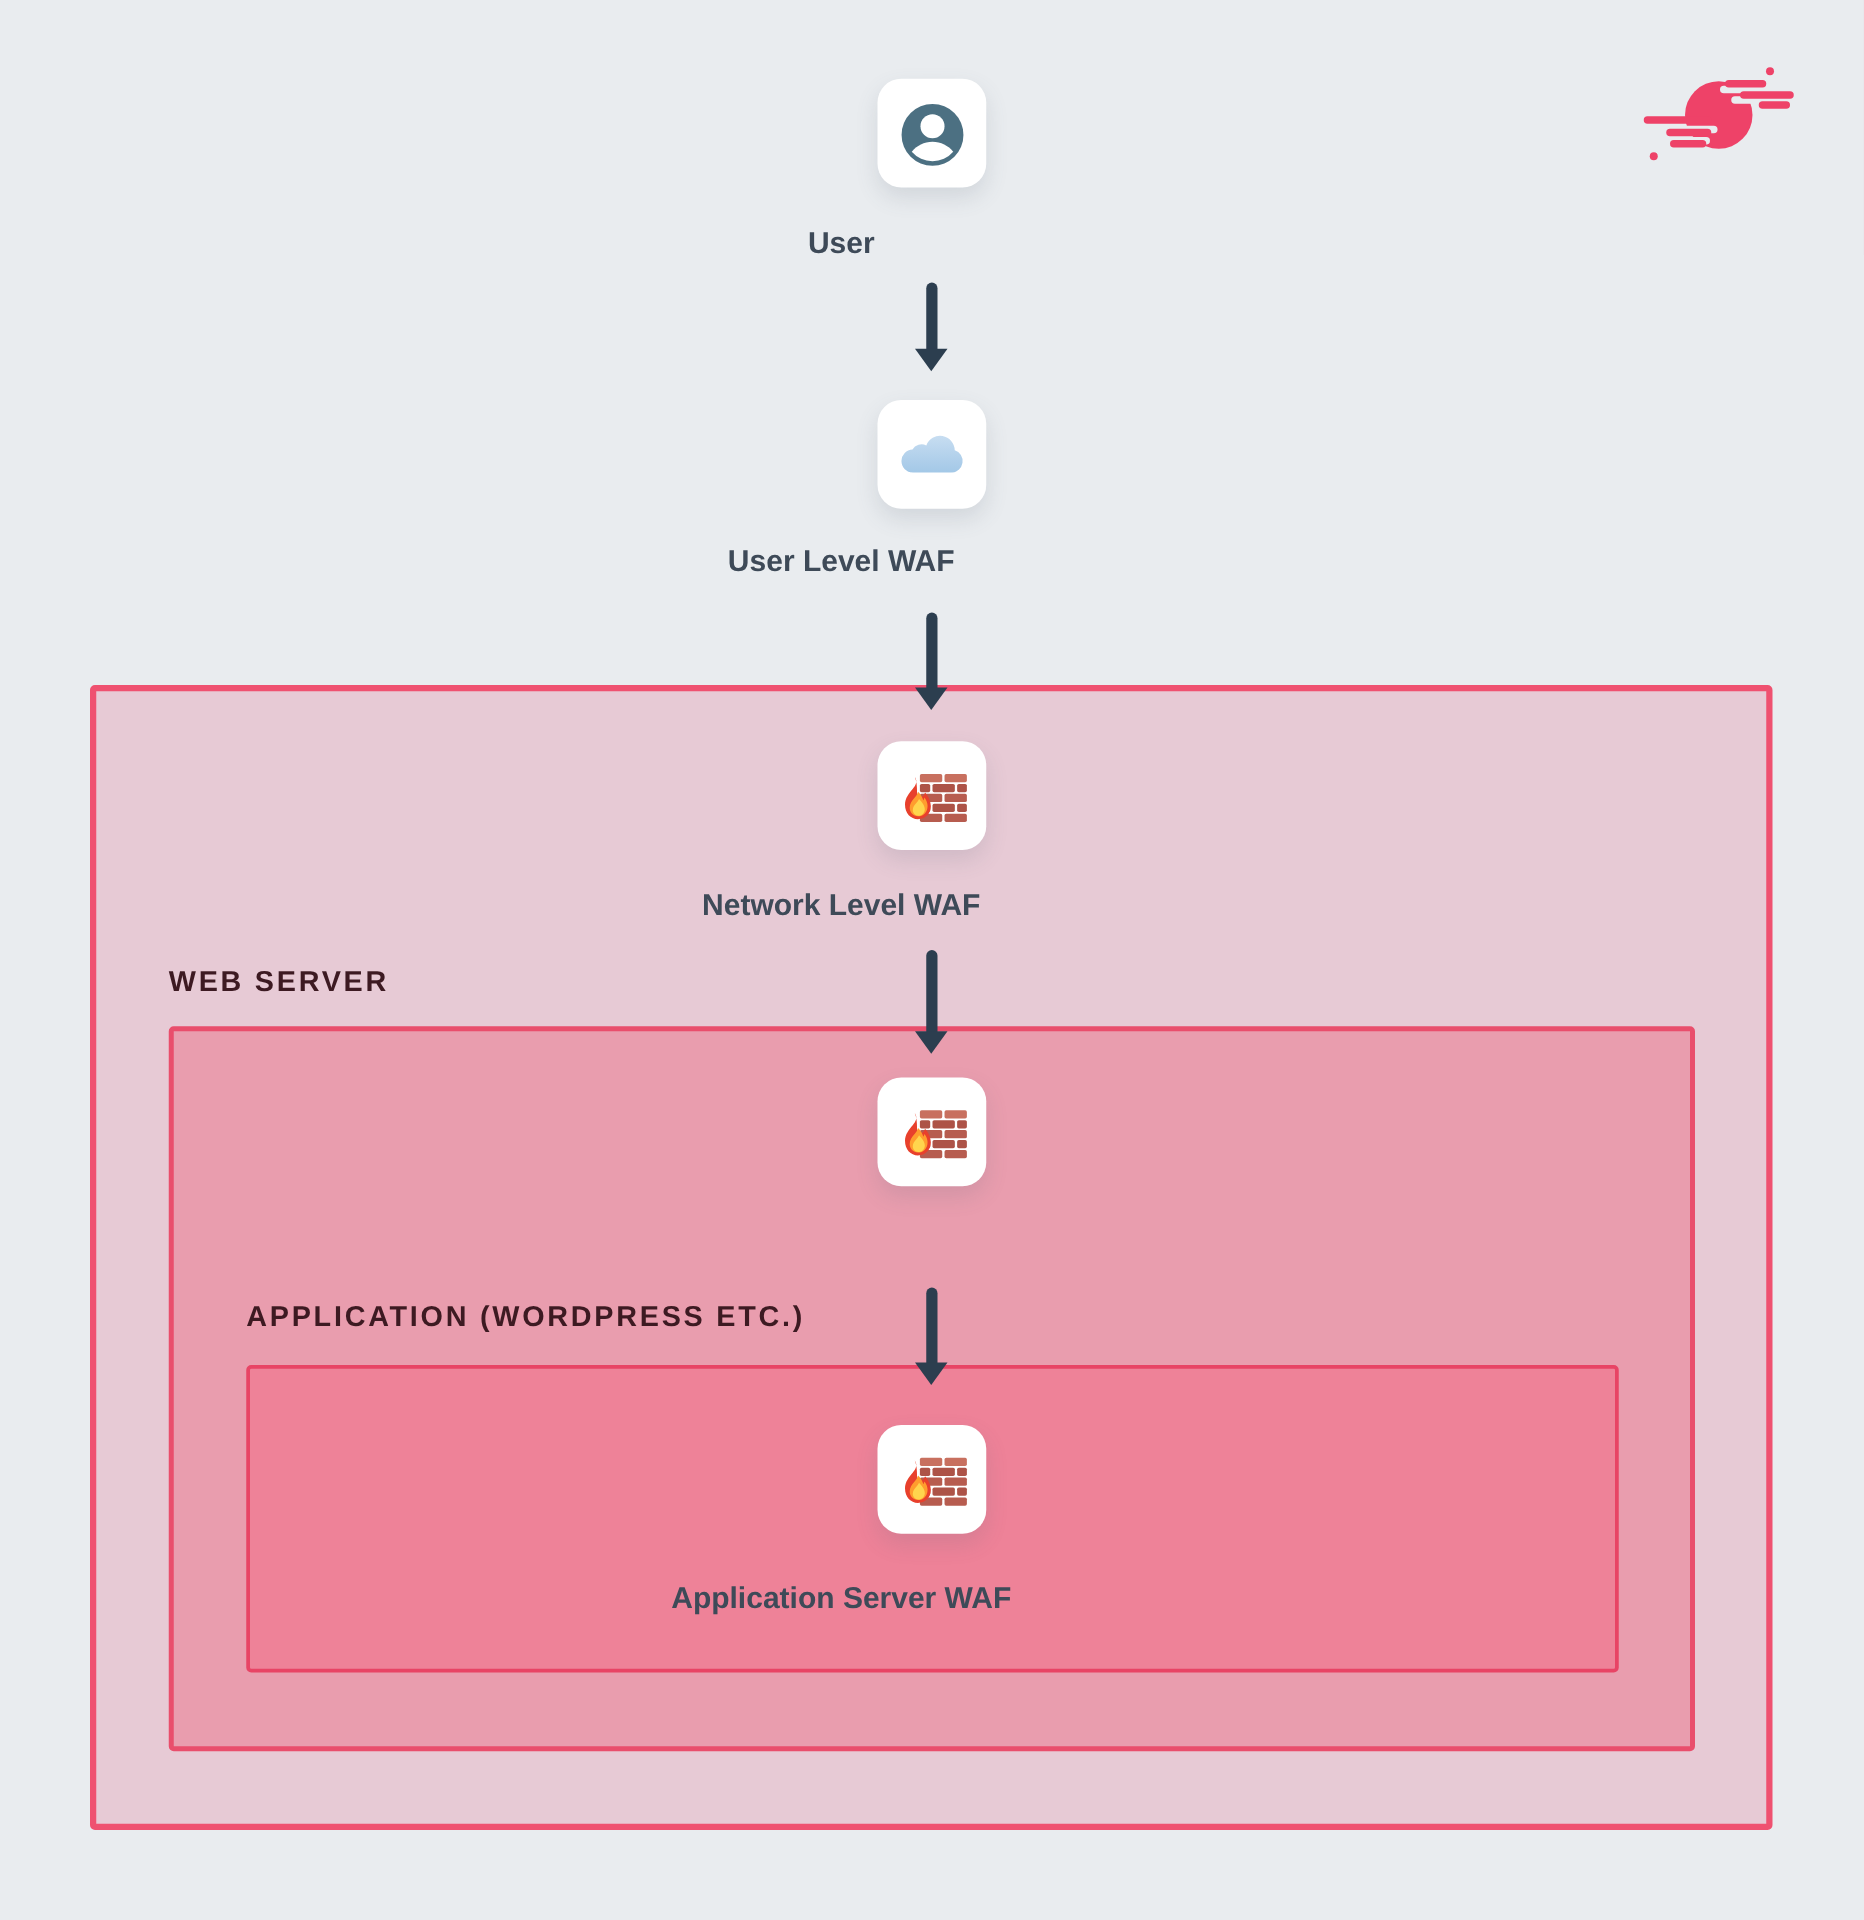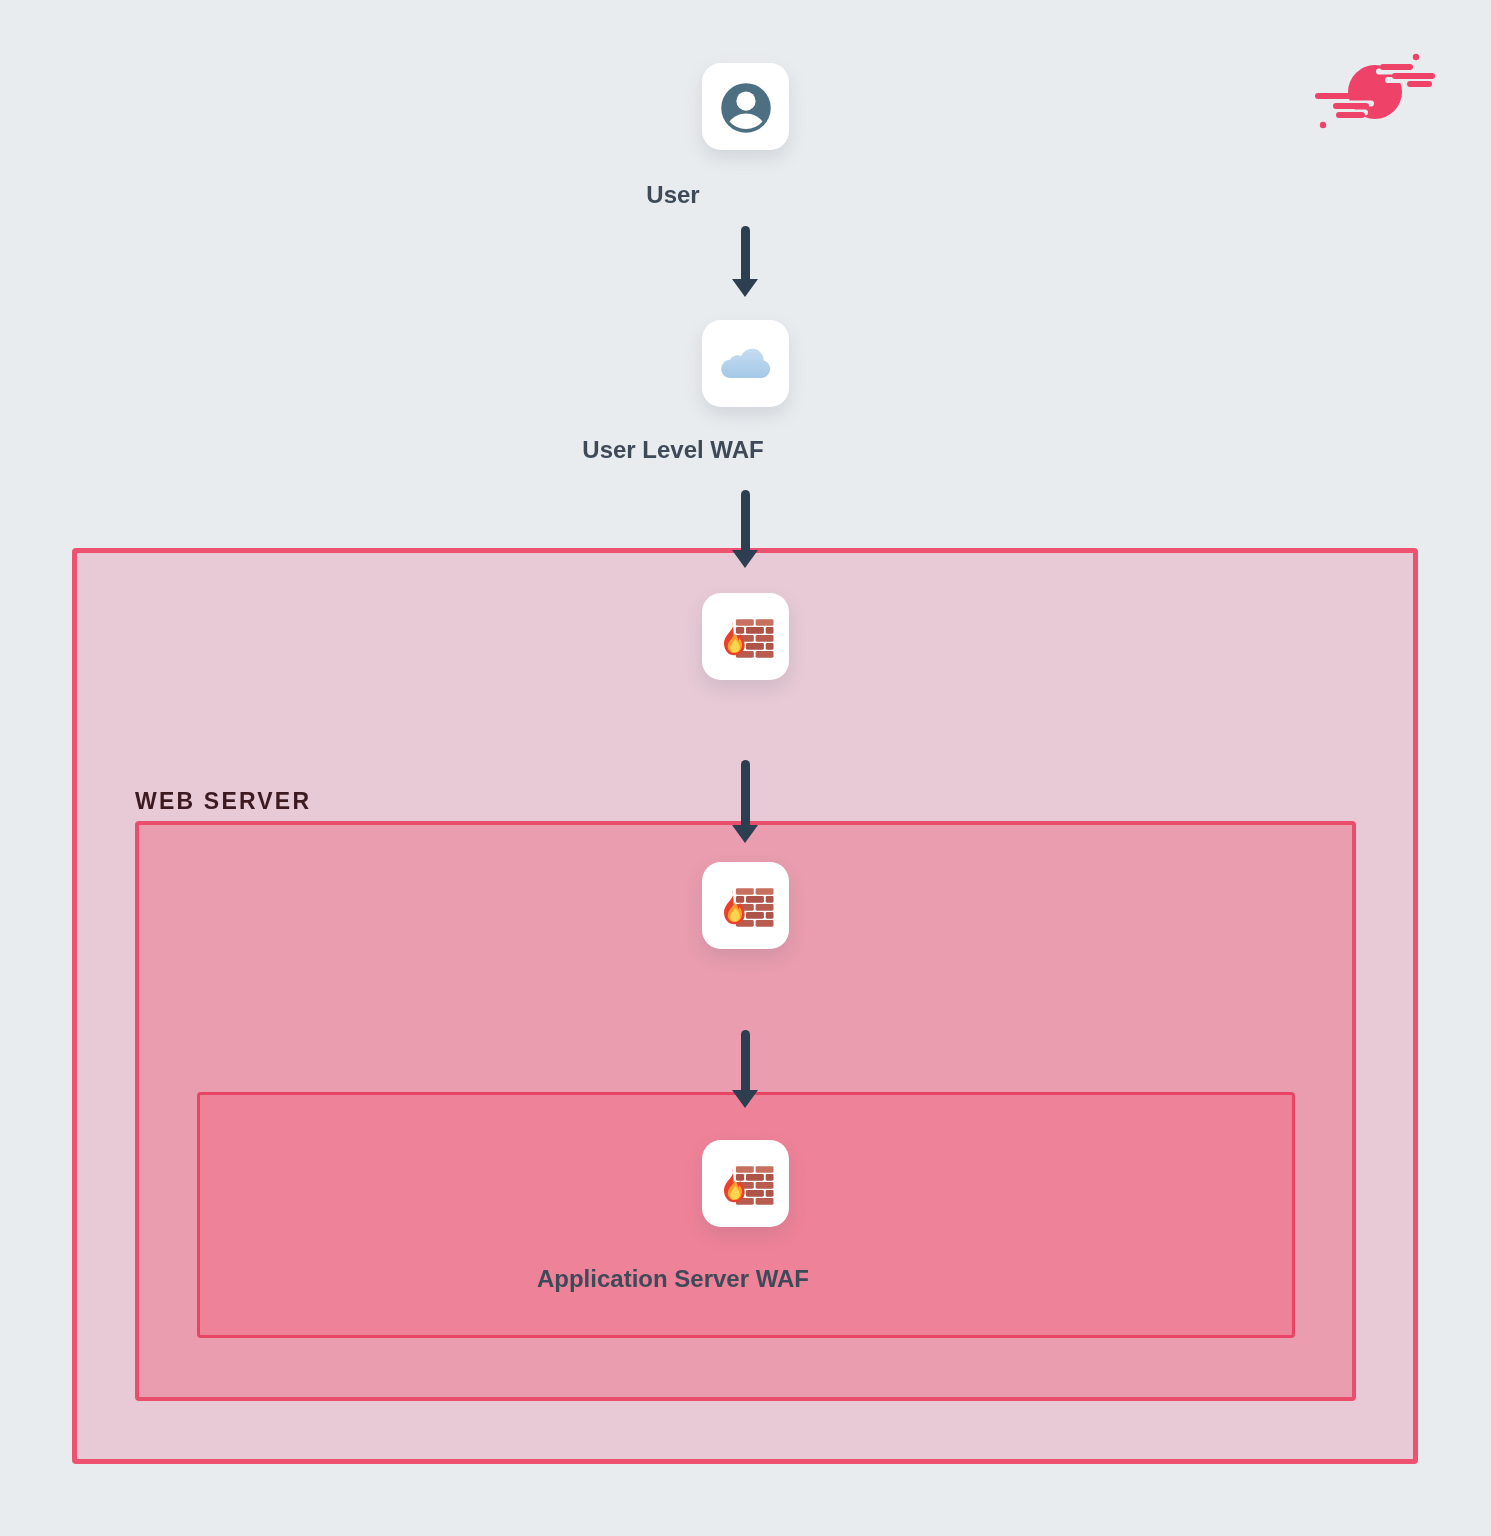--- a/index.html
+++ b/index.html
@@ -10,21 +10,21 @@
   .box{position:absolute;box-sizing:border-box;border-radius:4px;}
   .box.outer{left:72px;top:548px;width:1346px;height:916px;
     background:var(--outer-fill,#e7cad5);border:5px solid var(--outer-border,#ef5170);}
   .box.mid{left:135px;top:821px;width:1221px;height:580px;
     background:var(--mid-fill,#e99dae);border:4px solid var(--mid-border,#e94e6c);}
   .box.inner{left:197px;top:1092px;width:1098px;height:246px;
     background:var(--inner-fill,#ee8298);border:3px solid var(--inner-border,#e84465);}
 
   .container-label{position:absolute;color:var(--container-label,#3d1a22);
     font-size:23px;font-weight:700;letter-spacing:2.2px;white-space:nowrap;}
-  .container-label.web-server{left:135px;top:788px;}
+  .container-label.web-server{left:135px;top:772px;}
   .container-label.application{left:197px;top:1040px;}
 
   
   .arrow{position:absolute;left:732px;width:27px;}
   .arrow .stem{position:absolute;left:9px;top:0;bottom:13px;width:9px;
     border-radius:4.5px;background:var(--arrow,#2c3e4f);}
   .arrow .head{position:absolute;left:0;bottom:0;width:0;height:0;
     border-left:13.5px solid transparent;border-right:13.5px solid transparent;
     border-top:18px solid var(--arrow,#2c3e4f);}
 
@@ -91,20 +91,21 @@
   </defs>
 </svg>
 
 <div class="canvas">
 
   <div class="box outer"></div>
   <div class="box mid"></div>
   <div class="box inner"></div>
 
   <div class="container-label web-server">WEB SERVER</div>
+  <div class="container-label application">APPLICATION (WORDPRESS ETC.)</div>
 
   <div class="arrow" style="top:226px;height:71px">
     <div class="stem"></div>
     <div class="head"></div>
   </div>
   <div class="arrow" style="top:490px;height:78px">
     <div class="stem"></div>
     <div class="head"></div>
   </div>
   <div class="arrow" style="top:760px;height:83px">
@@ -128,20 +129,21 @@
         <use href="#sym-cloud"></use>
       </svg>
   </div>
   <div class="node-label" style="top:436px">User Level WAF</div>
 
   <div class="card" style="top:593px">
     <svg viewBox="0 0 72 72">
         <use href="#sym-firewall"></use>
       </svg>
   </div>
+  <div class="node-label" style="top:711px">Network Level WAF</div>
 
   <div class="card" style="top:862px">
     <svg viewBox="0 0 72 72">
         <use href="#sym-firewall"></use>
       </svg>
   </div>
 
   <div class="card" style="top:1140px">
     <svg viewBox="0 0 72 72">
         <use href="#sym-firewall"></use>

